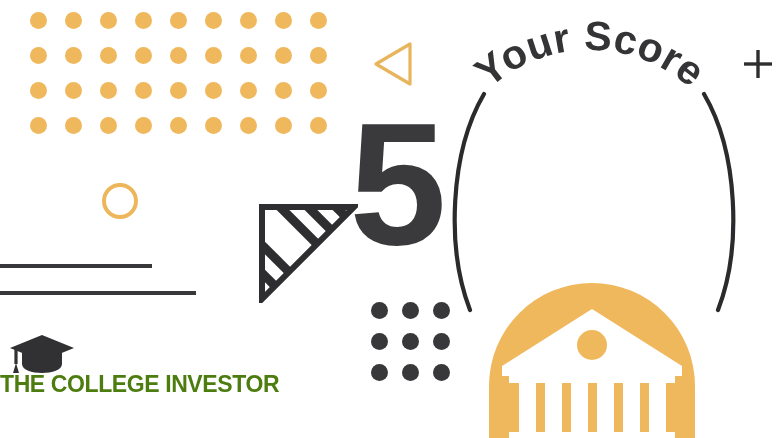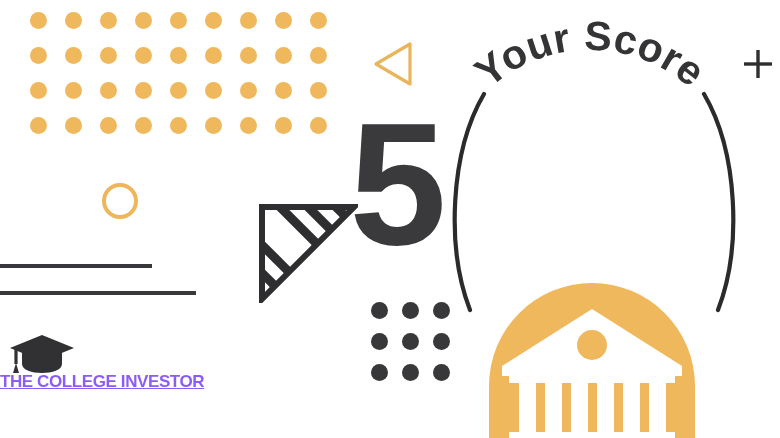--- a/index.html
+++ b/index.html
@@ -85,27 +85,26 @@
     left: 8px;
     top: 333px;
   }
   #logo-cap {
     display: block;
   }
   #logo-wordmark {
     position: absolute;
     left: 0px;
     top: 373px;
-    font-size: 17px;
+    font-size: 23px;
     font-weight: bold;
     letter-spacing: -0.4px;
-    color: #8b5cf6;
+    color: #4d7c0f;
     white-space: nowrap;
     line-height: 1;
-    text-decoration: underline;
   }
   
   #score-number {
     position: absolute;
     left: 0;
     top: 96px;
     width: 780px;
     text-align: center;
     font-size: 175px;
     font-weight: bold;

